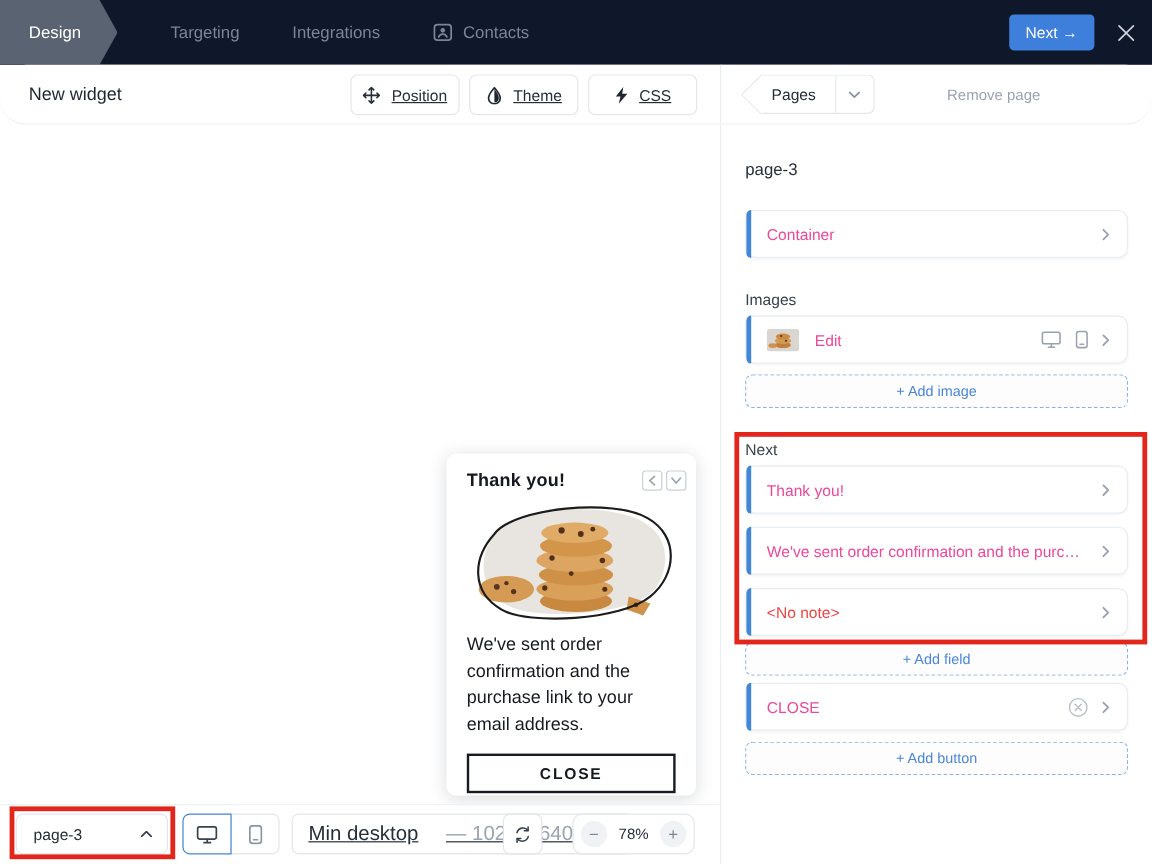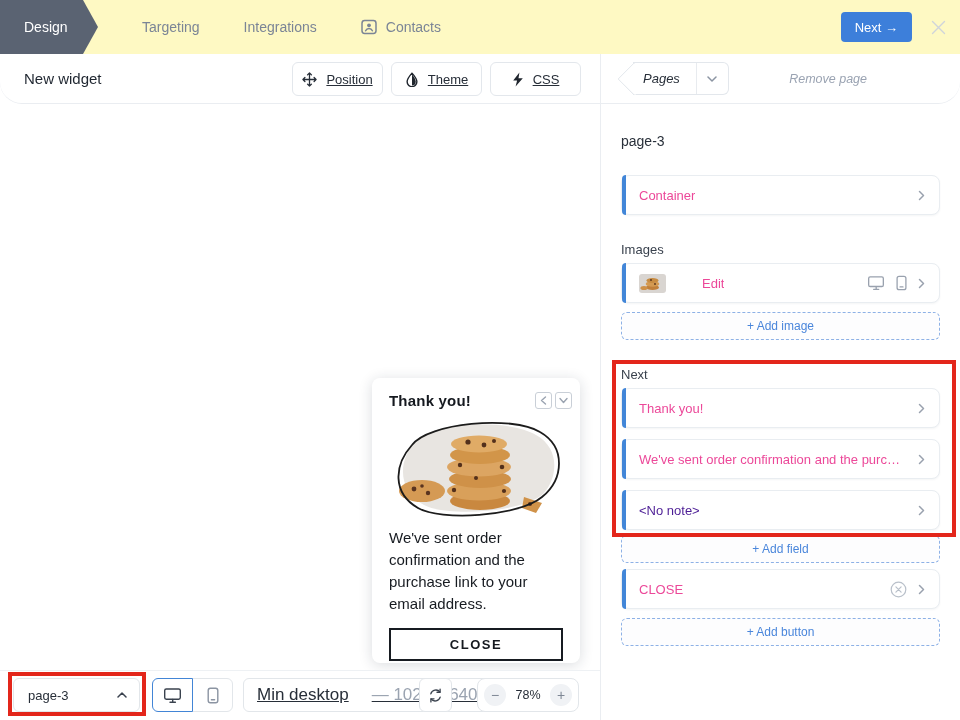--- a/index.html
+++ b/index.html
@@ -1,38 +1,38 @@
 <!DOCTYPE html>
 <html><head>
 <meta charset="utf-8">
 <style>
   * { box-sizing: border-box; margin: 0; padding: 0; }
   html,body { width:960px; height:720px; }
   body { font-family: "Liberation Sans", sans-serif; background:#fff; }
   #app { position:relative; width:960px; height:720px; overflow:hidden; background:#fff; }
 
   
-  .topbar { position:absolute; left:0; top:0; width:960px; height:54px; background:#fef9c3; display:flex; align-items:center; }
+  .topbar { position:absolute; left:0; top:0; width:960px; height:54px; background:#0f172a; display:flex; align-items:center; }
   .tab-active { position:relative; height:54px; width:98px; background:#5a6372; color:#fff;
     display:flex; align-items:center; padding-left:24px; font-size:14px;
     clip-path:polygon(0 0, calc(100% - 15px) 0, 100% 50%, calc(100% - 15px) 100%, 0 100%); cursor:pointer; }
   .tab { color:#7b8596; font-size:14px; margin-left:44px; cursor:pointer; display:flex; align-items:center; gap:9px; }
   .tab:first-of-type { margin-left:32px; }
   .next-btn { position:absolute; right:48px; top:12px; height:30px; padding:0 14px; background:#3d7fda; border:none;
     border-radius:4px; color:#fff; font-size:13px; font-family:inherit; cursor:pointer; }
   .close-x { position:absolute; right:13px; top:19px; width:17px; height:17px; cursor:pointer; display:flex; }
 
   
   .toolbar { position:absolute; left:0; top:54px; width:960px; height:50px; background:#fff; display:flex; border-bottom:1px solid #eaedf1;border-radius:22px; }
   .toolbar-left { position:relative; width:600px; height:100%; display:flex; align-items:center; }
   .widget-title { margin-left:24px; font-size:15px; color:#1f2630; }
   .tool-btns { position:absolute; right:19px; top:8px; display:flex; gap:8px; }
   .tool-btn { height:34px; width:91px; background:#fff; border:1px solid #e3e7ec; border-radius:6px; display:flex;
     align-items:center; justify-content:center; gap:9px; font-size:13px; color:#272e38; font-family:inherit; cursor:pointer;text-decoration:underline; }
-  .toolbar-right { position:relative; width:292px; height:100%; border-left:1px solid #eaedf1; display:flex; align-items:center;font-style:italic; }
+  .toolbar-right { position:relative; width:292px; height:100%; border-left:1px solid #eaedf1; display:flex; align-items:center; }
   .pages-btn { position:relative; margin-left:32px; display:flex; align-items:stretch; height:33px; background:#fff;
     border:1px solid #e3e7ec; border-left:none; border-radius:0 6px 6px 0; cursor:pointer; }
   .pages-btn::before { content:""; position:absolute; left:-11.5px; top:4.1px; width:23.4px; height:23.4px;
     transform:rotate(45deg); border-left:1px solid #e3e7ec; border-bottom:1px solid #e3e7ec; background:#fff; border-radius:2px; }
   .pages-label { position:relative; z-index:1; display:flex; align-items:center; padding:0 16px 0 10px; font-size:13px; color:#272e38; border-right:1px solid #e8ebef; }
   .pages-caret { display:flex; align-items:center; justify-content:center; width:31px; }
   .remove-page { position:absolute; right:25px; font-size:12.5px; color:#9aa3b2; cursor:pointer; }
 
   
   .canvas { position:absolute; left:0; top:104px; width:600px; height:616px; background:#fff; }
@@ -67,26 +67,26 @@
 
   
   .sidebar { position:absolute; left:600px; top:104px; width:360px; height:616px; background:#fff; border-left:1px solid #eaedf1;
     padding:0 20px; overflow:hidden; }
   .sb-page-title { margin-top:29px; font-size:14px; color:#29303a; }
   .sb-label { font-size:13px; color:#3a424e; }
   .card { position:relative; height:40px; background:#fff; border:1px solid #e9edf1; border-radius:8px; display:flex;
     align-items:center; padding:0 14px 0 17px; box-shadow:0 1px 2px rgba(40,50,70,.05); cursor:pointer; }
   .card::before { content:""; position:absolute; left:0; top:-1px; bottom:-1px; width:4px; background:#4286d8; border-radius:8px 0 0 8px; }
   .card-text { font-size:13px; color:#ec4899; white-space:nowrap; overflow:hidden; text-overflow:ellipsis; max-width:268px; }
-  .card-text.muted { color:#4c1d95; }
+  .card-text.muted { color:#ef4444; }
   .card .right-icons { margin-left:auto; display:flex; align-items:center; gap:11px; }
   .dashed-btn { height:28px; border:1px dashed #8db1e6; border-radius:6px; background:#fdfdfe; color:#4a86db; font-size:12px;
     font-family:inherit; width:100%; display:flex; align-items:center; justify-content:center; cursor:pointer; }
 
-  .mt26 { margin-top:26px; } .mt27 { margin-top:27px; } .mt6 { margin-top:6px;gap:23px; } .mt9 { margin-top:9px; }
+  .mt26 { margin-top:26px; } .mt27 { margin-top:27px; } .mt6 { margin-top:6px; } .mt9 { margin-top:9px; }
   .mt11 { margin-top:11px; } .mt5 { margin-top:5px; }
 
   
   .annot { position:absolute; border:4px solid #e3261b; pointer-events:none; }
   .annot-text { left:612px; top:360px; width:344px; height:177px; }
   .annot-page { left:8px; top:672px; width:138px; height:44px; }
 
   svg { display:block; }
 </style>
 </head>

